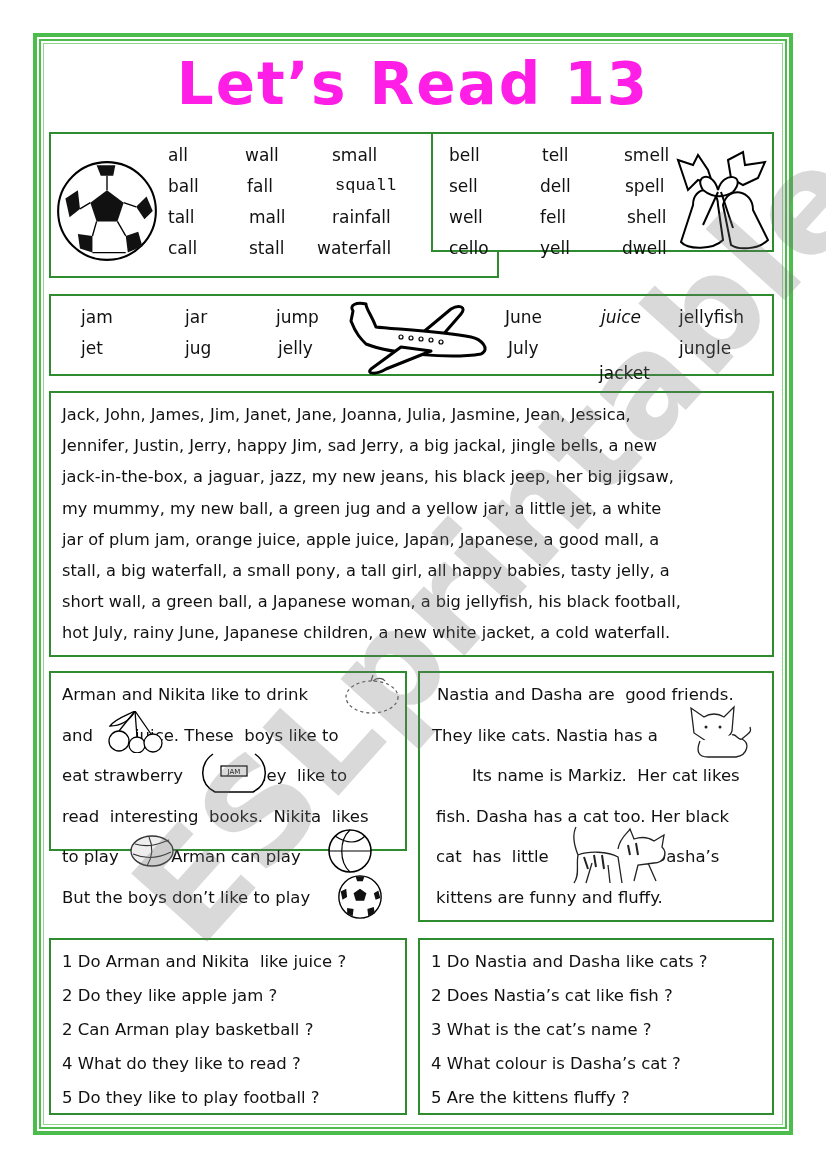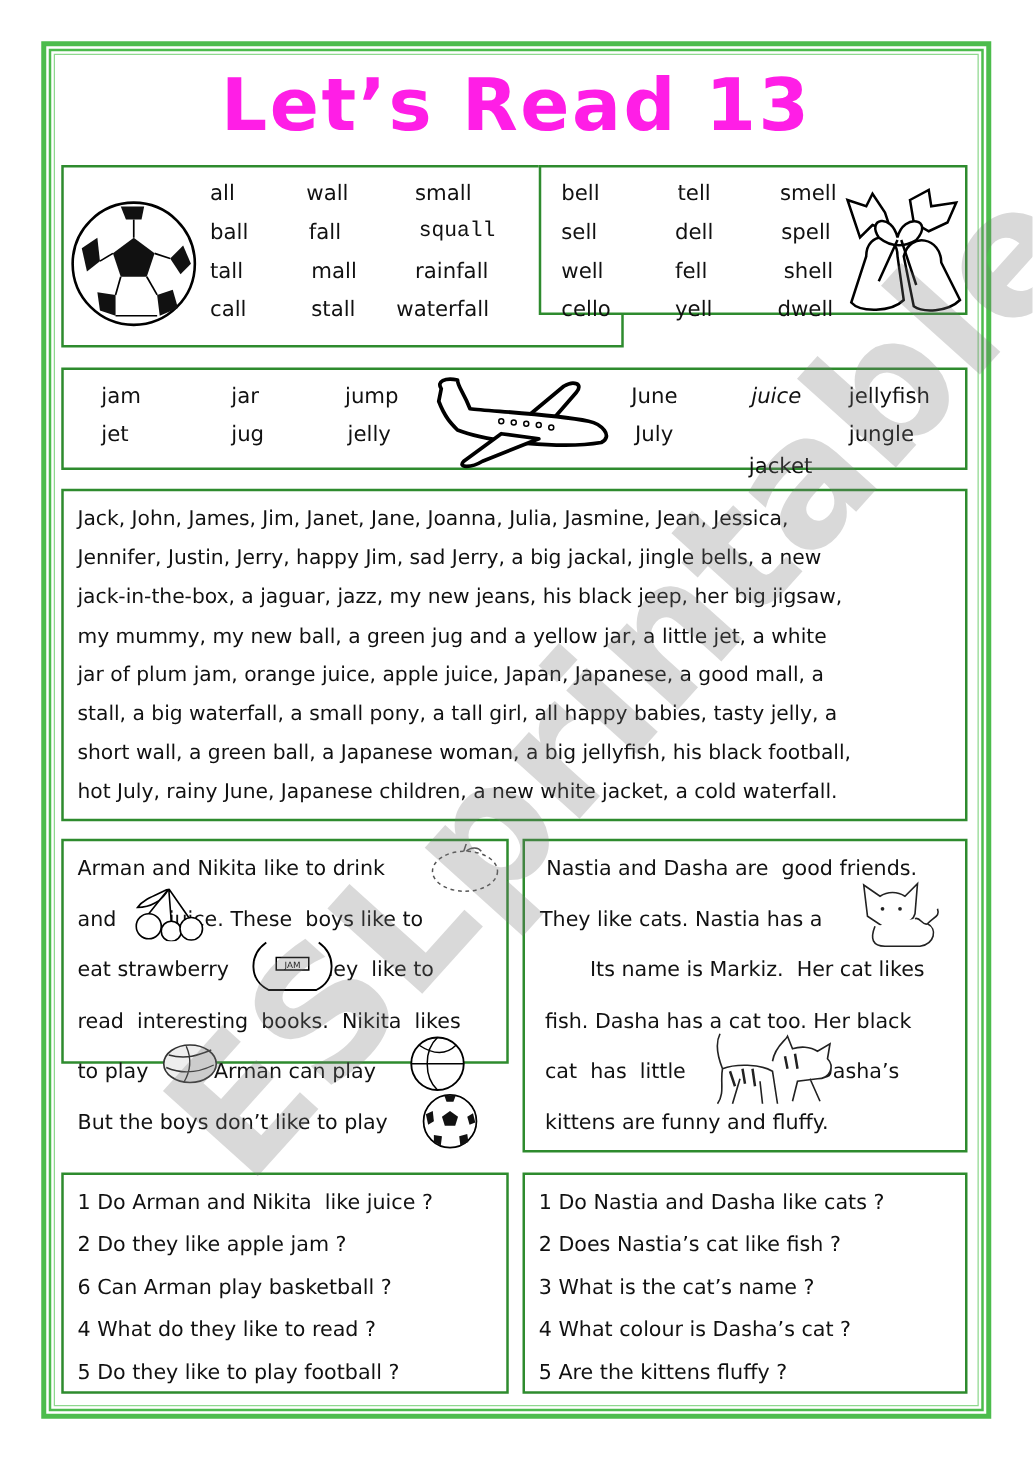--- a/index.html
+++ b/index.html
@@ -197,21 +197,21 @@
     </g>
     <g stroke="#222" stroke-width="2">
       <path d="M16,32 L20,44 M26,30 L28,42 M34,30 L36,44 M60,20 L62,30 M68,18 L70,30"></path>
     </g>
   </svg>
 </div>
 
 <div class="box" style="left:49px; top:938px; width:358px; height:177px; padding:5px 10px 0 11px;">
   <div class="q" style="white-space:pre;">1 Do Arman and Nikita  like juice ?</div>
   <div class="q" style="white-space:pre;">2 Do they like apple jam ?</div>
-  <div class="q" style="white-space:pre;">6 Can Arman play basketball ?</div>
+  <div class="q" style="white-space:pre;">2 Can Arman play basketball ?</div>
   <div class="q" style="white-space:pre;">4 What do they like to read ?</div>
   <div class="q" style="white-space:pre;">5 Do they like to play football ?</div>
 </div>
 
 <div class="box" style="left:418px; top:938px; width:356px; height:177px; padding:5px 10px 0 11px;">
   <div class="q" style="white-space:pre;">1 Do Nastia and Dasha like cats ?</div>
   <div class="q" style="white-space:pre;">2 Does Nastia’s cat like fish ?</div>
   <div class="q" style="white-space:pre;">3 What is the cat’s name ?</div>
   <div class="q" style="white-space:pre;">4 What colour is Dasha’s cat ?</div>
   <div class="q" style="white-space:pre;">5 Are the kittens fluffy ?</div>

